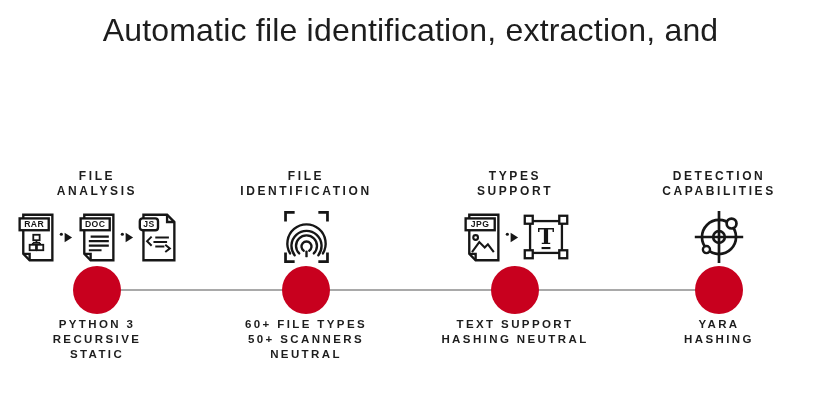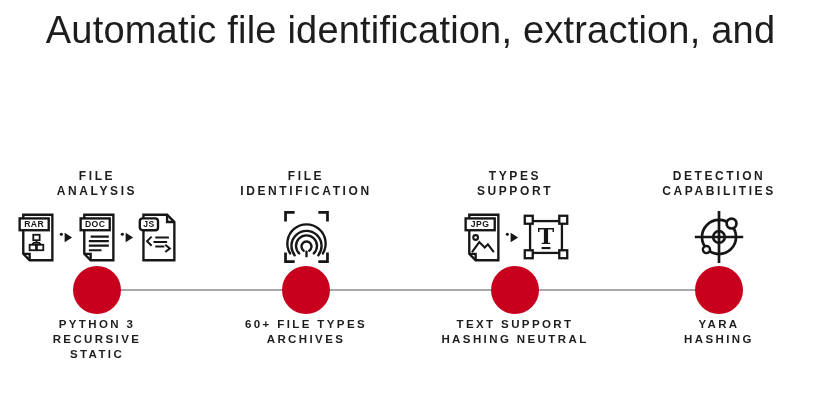--- a/index.html
+++ b/index.html
@@ -17,21 +17,21 @@
     overflow: hidden;
     font-family: "Liberation Sans", sans-serif;
   }
   .title {
     position: absolute;
     top: 12px;
     left: 0;
     width: 100%;
     text-align: center;
     color: var(--text-dark);
-    font-size: 38px;
+    font-size: 32px;
     line-height: 37px;
     font-weight: 400;
     letter-spacing: 0.2px;
   }
   .timeline-line {
     position: absolute;
     top: 289px;
     left: 97px;
     width: 622px;
     height: 2px;
@@ -173,21 +173,22 @@
           <path d="M18 54 A16.5 16.5 0 1 1 44 54"></path>
           <path d="M23 52 A11.5 11.5 0 1 1 39 52"></path>
           <path d="M28 49 A5.5 5.5 0 1 1 34 49"></path>
           <path d="M31 50 V55"></path>
         </g>
       </svg>
     </div>
     <div class="node"></div>
     <div class="labels">
       <div>60+ FILE TYPES</div>
-      <div>ARCHIVES</div>
+      <div>50+ SCANNERS</div>
+      <div>NEUTRAL</div>
     </div>
   </div>
 
   <div class="column col-3">
     <div class="heading">
       <div>TYPES</div>
       <div>SUPPORT</div>
     </div>
     <div class="icons">
       <svg viewBox="0 0 44 56" width="40" height="51" fill="none" stroke="#161616" stroke-width="2.6">

